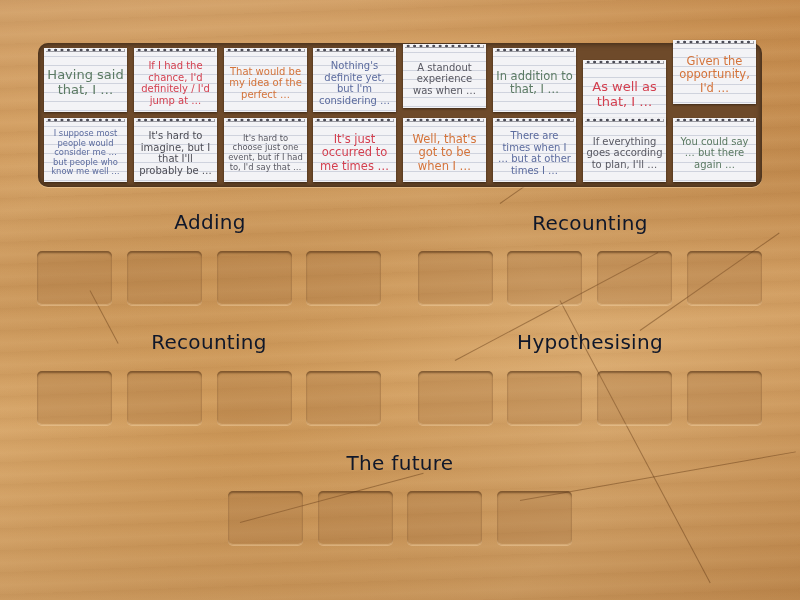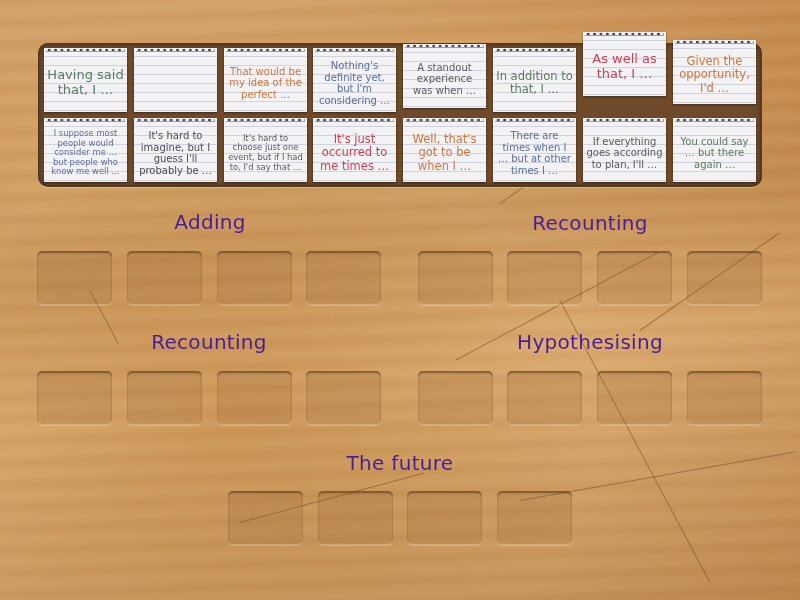--- a/index.html
+++ b/index.html
@@ -44,21 +44,21 @@
   .sz-xs { font-size:8.4px;text-align:center; }
   .c-green { color:#5b7a63; }
   .c-red { color:#d33f4f; }
   .c-orange { color:#d4733a; }
   .c-blue { color:#5b6b9e; }
   .c-grey { color:#585862; }
   .c-dgrey { color:#4c4c55; }
 
   .group-title {
     position:absolute; font-family:"DejaVu Sans", sans-serif; font-size:20px;
-    color:#4c1d95; transform:translateX(-50%); white-space:nowrap; letter-spacing:0.3px;
+    color:#0f172a; transform:translateX(-50%); white-space:nowrap; letter-spacing:0.3px;
   }
   .slot {
     position:absolute; width:75px; height:54px; border-radius:5px;
     background:rgba(150,100,55,0.22);
     box-shadow: inset 0 2px 2px rgba(70,40,15,0.55), inset 0 -1px 1px rgba(255,225,180,0.35), 0 1px 0 rgba(255,225,185,0.35);
   }
 </style>
 </head>
 <body>
 
@@ -71,53 +71,54 @@
 <div class="scratch" style="left:500px;top:203px;width:60px;transform:rotate(-35deg);"></div>
 
 <div class="tray"></div>
 
 <div class="card" style="left:44px;top:48px;">
   <span class="rings"></span>
   <span class="txt sz-l c-green">Having said that, I …</span>
 </div>
 <div class="card" style="left:134px;top:48px;">
   <span class="rings"></span>
+  <span class="txt sz-s c-red">If I had the chance, I'd definitely / I'd jump at …</span>
 </div>
 <div class="card" style="left:224px;top:48px;">
   <span class="rings"></span>
   <span class="txt sz-s c-orange">That would be my idea of the perfect …</span>
 </div>
 <div class="card" style="left:313px;top:48px;">
   <span class="rings"></span>
   <span class="txt sz-s c-blue">Nothing's definite yet, but I'm considering …</span>
 </div>
 <div class="card" style="left:403px;top:44px;">
   <span class="rings"></span>
   <span class="txt sz-s c-grey">A standout experience was when …</span>
 </div>
 <div class="card" style="left:493px;top:48px;">
   <span class="rings"></span>
   <span class="txt sz-m c-green">In addition to that, I …</span>
 </div>
-<div class="card" style="left:583px;top:32px;">
+<div class="card" style="left:583px;top:60px;">
   <span class="rings"></span>
   <span class="txt sz-l c-red">As well as that, I …</span>
 </div>
 <div class="card" style="left:673px;top:40px;">
   <span class="rings"></span>
   <span class="txt sz-m c-orange">Given the opportunity, I'd …</span>
 </div>
 
 <div class="card" style="left:44px;top:118px;">
   <span class="rings"></span>
   <span class="txt sz-xs c-blue">I suppose most people would consider me … but people who know me well …</span>
 </div>
 <div class="card" style="left:134px;top:118px;">
   <span class="rings"></span>
-  <span class="txt sz-s c-dgrey">It's hard to imagine, but I guess I'll probably be …</span>
+  <span class="txt sz-s c-dgrey">It's hard to imagine, but I that I'll probably be …</span>
 </div>
 <div class="card" style="left:224px;top:118px;">
   <span class="rings"></span>
   <span class="txt sz-xs c-grey">It's hard to choose just one event, but if I had to, I'd say that …</span>
 </div>
 <div class="card" style="left:313px;top:118px;">
   <span class="rings"></span>
   <span class="txt sz-m c-red">It's just occurred to me times …</span>
 </div>
 <div class="card" style="left:403px;top:118px;">

